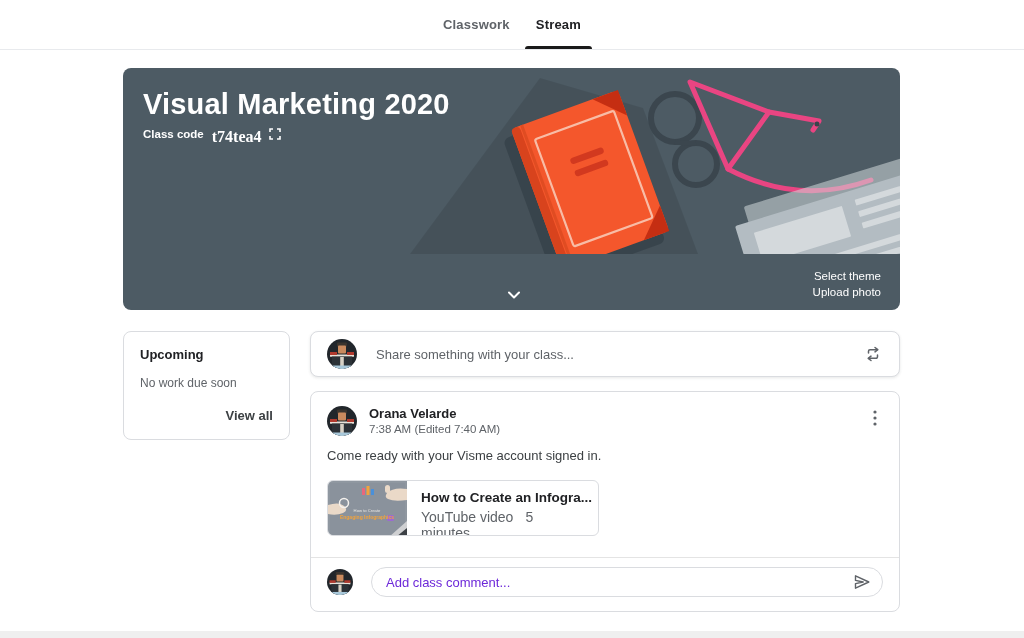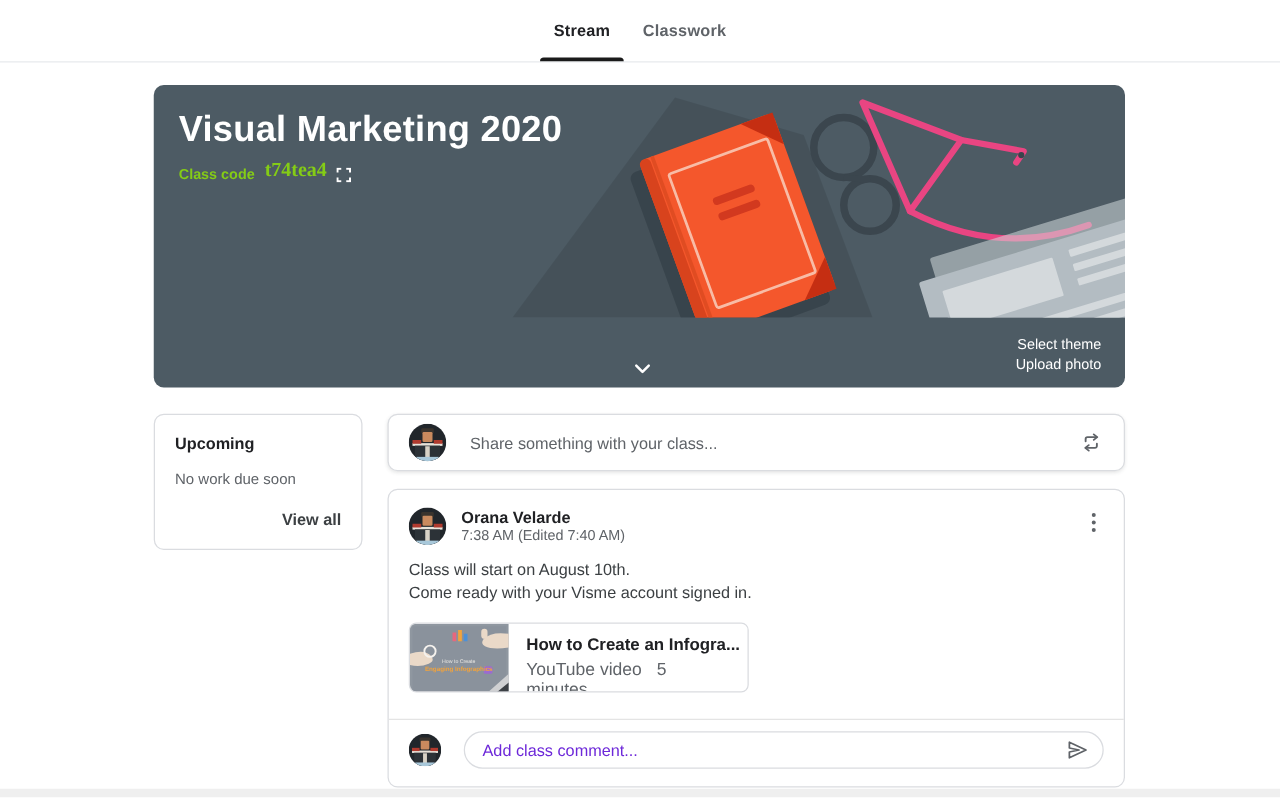--- a/index.html
+++ b/index.html
@@ -11,21 +11,21 @@
   .topnav { height:50px; border-bottom:1px solid #e8eaed; display:flex; justify-content:center; }
   .tabs { display:flex; }
   .tab { position:relative; height:49px; display:flex; align-items:center; padding:0 13px; font-size:13px; font-weight:bold; color:#5f6368; cursor:pointer; letter-spacing:.2px; }
   .tab.active { color:#202124; }
   .tab .underline { position:absolute; left:2px; right:2px; bottom:0; height:3px; background:#1a1a1a; border-radius:3px 3px 0 0; }
 
   
   .banner { position:relative; width:777px; height:242px; margin:18px 0 0 123px; border-radius:8px; background:#4d5b64; overflow:hidden; }
   .banner-art { position:absolute; inset:0; }
   .class-title { position:absolute; left:20px; top:20px; color:#fff; font-size:29px; font-weight:bold; letter-spacing:.2px; }
-  .class-code-row { position:absolute; left:20px; top:60px; display:flex; align-items:flex-end; color:#84cc16; }
+  .class-code-row { position:absolute; left:20px; top:60px; display:flex; align-items:flex-start; color:#ffffff; }
   .cc-label { font-size:11.5px; font-weight:bold; margin-right:8px; }
   .cc-value { font-size:16px; font-weight:bold;font-family:Liberation Serif, serif; }
   .cc-expand { margin-left:7px; cursor:pointer; display:block; }
   .banner-chevron { position:absolute; left:382px; bottom:6px; width:18px; height:18px; cursor:pointer; }
   .banner-links { position:absolute; right:19px; bottom:10px; text-align:right; }
   .banner-links a { display:block; color:#fff; font-size:11.5px; line-height:16px; text-decoration:none; cursor:pointer; }
 
   
   .content { display:flex; margin:21px 0 0 123px; gap:20px; align-items:flex-start; }
   .card { background:#fff; border:1px solid #dadce0; border-radius:8px; }
@@ -61,26 +61,26 @@
 
   .bottom-strip { position:absolute; left:0; bottom:0; width:100%; height:7px; background:#efefef; }
 </style>
 </head>
 <body>
 
 <div class="page">
 
   <header class="topnav">
     <nav class="tabs">
+      <div class="tab">
+        <span>Classwork</span>
+      </div>
       <div class="tab active">
         <span>Stream</span>
         <span class="underline"></span>
-      </div>
-      <div class="tab">
-        <span>Classwork</span>
       </div>
     </nav>
   </header>
 
   <section class="banner">
     <svg class="banner-art" width="777" height="186" viewBox="0 0 777 186">
 
       <polygon points="417,10 287,186 575,186 520,40" fill="rgba(0,0,0,0.10)"></polygon>
 
       <circle cx="552" cy="50" r="24" fill="none" stroke="#3b464e" stroke-width="6"></circle>
@@ -218,21 +218,20 @@
                 <g fill="#5f6368">
                   <circle cx="2" cy="2" r="1.6"></circle>
                   <circle cx="2" cy="8" r="1.6"></circle>
                   <circle cx="2" cy="14" r="1.6"></circle>
                 </g>
               </svg>
           </div>
         </div>
 
         <div class="post-body">
-          <div>Class will start on August 10th.</div>
           <div>Come ready with your Visme account signed in.</div>
         </div>
 
         <div class="attachment">
           <svg class="att-thumb" width="79" height="56" viewBox="0 0 79 56">
             <rect width="79" height="56" fill="#8f97a0"></rect>
             <rect x="2" y="2" width="75" height="52" fill="#8a929c"></rect>
 
             <rect x="34" y="7" width="3" height="7" fill="#e8677d"></rect>
             <rect x="38.5" y="5" width="3" height="9" fill="#f2a33c"></rect>

